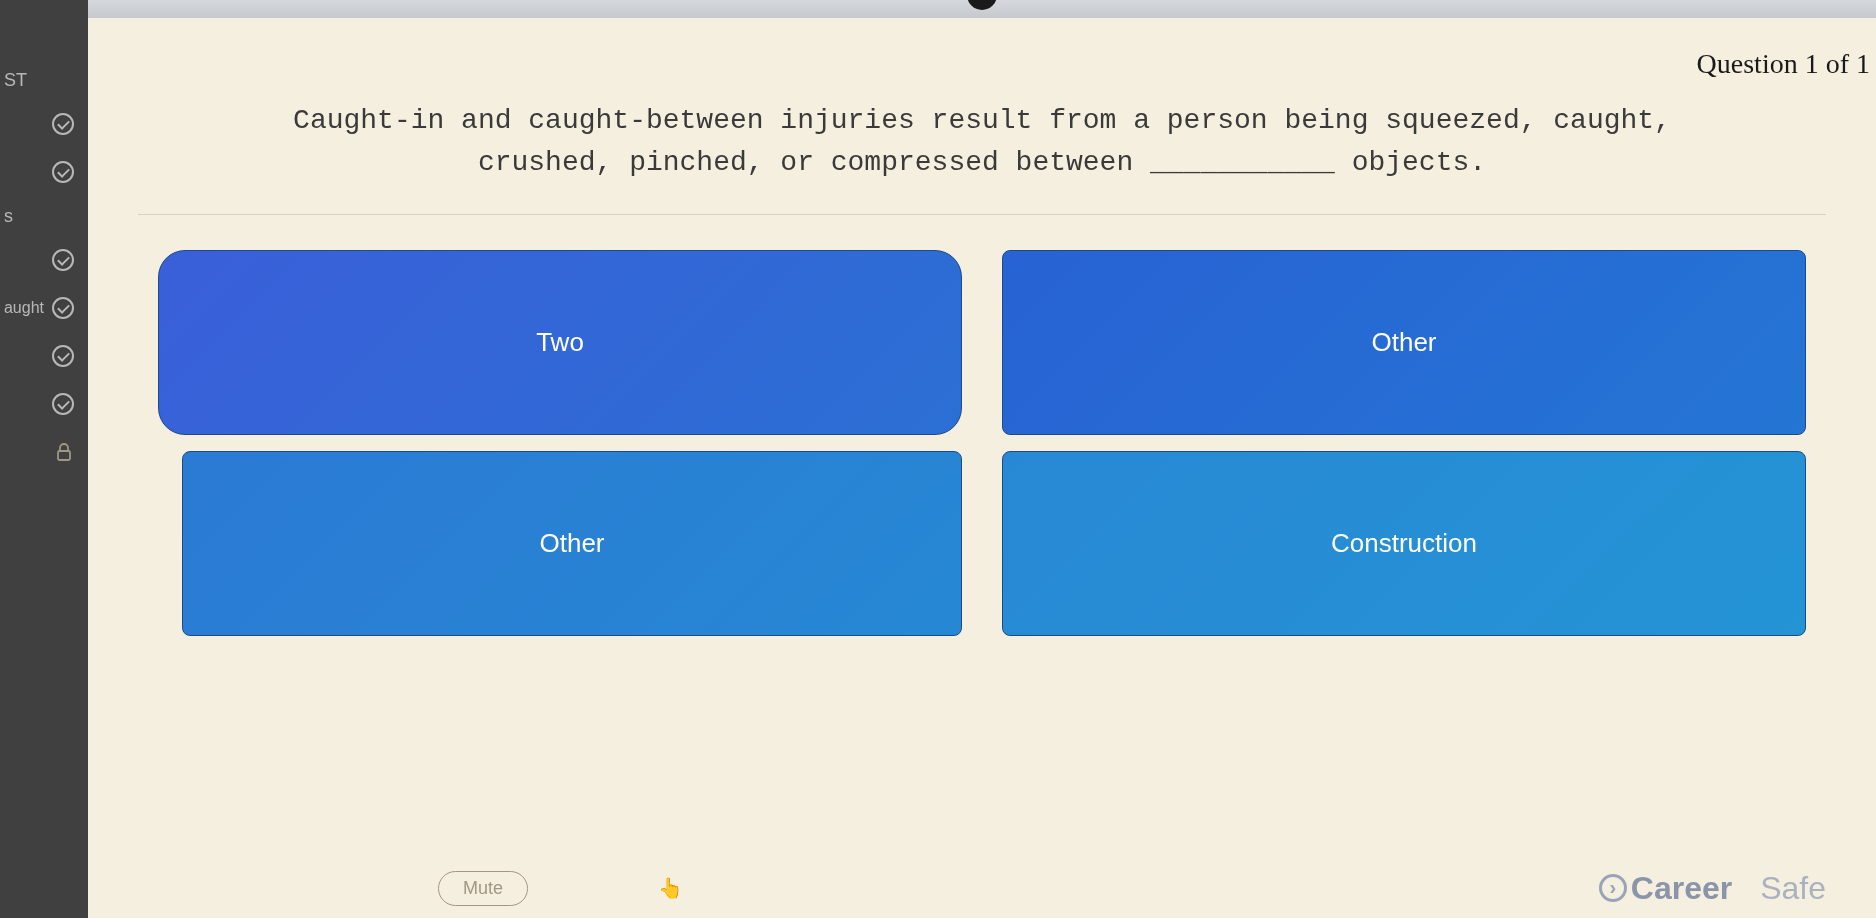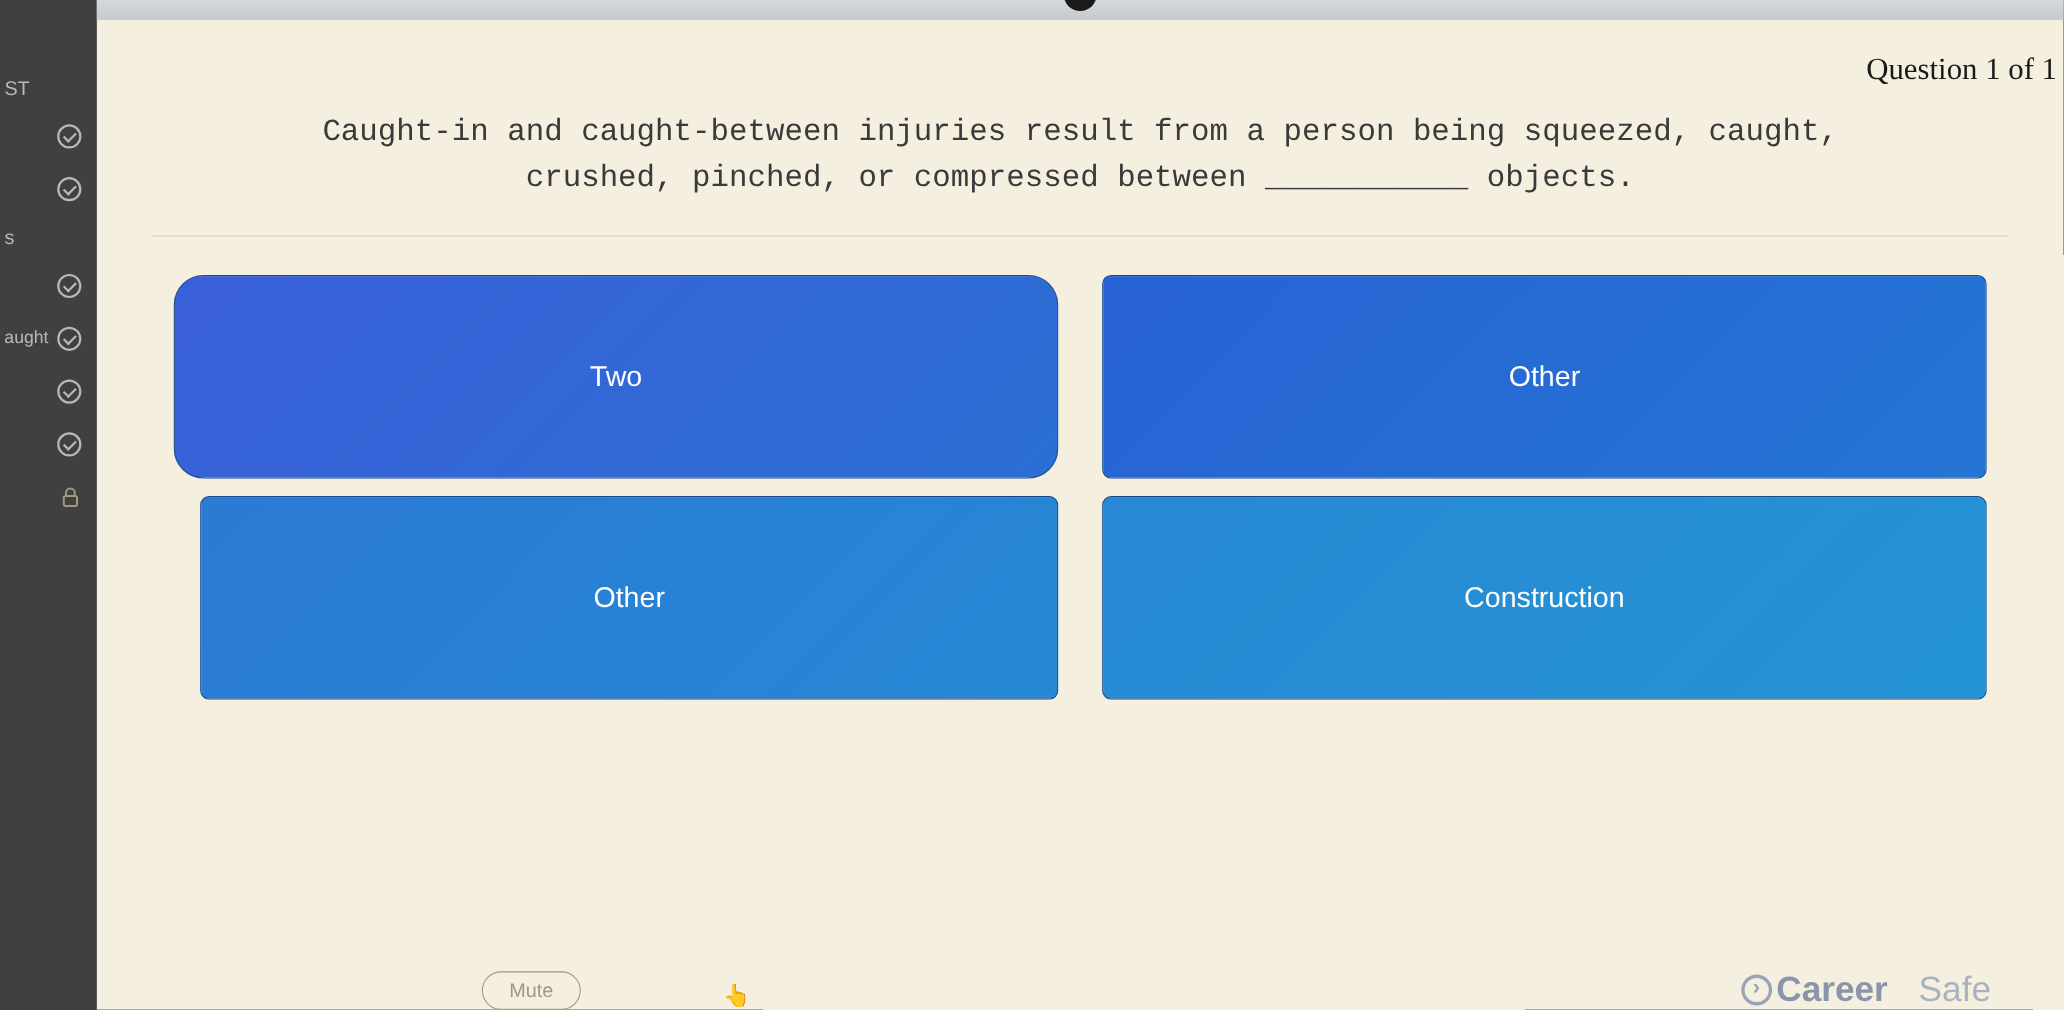--- a/index.html
+++ b/index.html
@@ -144,24 +144,24 @@
       background: linear-gradient(135deg, #2b7ad4 0%, #2688d4 100%);
       margin-left: 24px;
     }
     .option-card.bottom-right {
       background: linear-gradient(135deg, #2888d4 0%, #2494d5 100%);
     }
     .footer {
       position: absolute;
       bottom: 0;
       left: 0;
-      right: 16px;
+      right: 0;
       height: 60px;
       display: flex;
-      align-items: flex-end;
+      align-items: center;
       padding: 0 50px;
     }
     .mute-button {
       margin-left: 300px;
       padding: 6px 24px;
       border: 1.5px solid #a09884;
       border-radius: 20px;
       color: #a09884;
       font-size: 18px;
       font-family: Arial, sans-serif;

